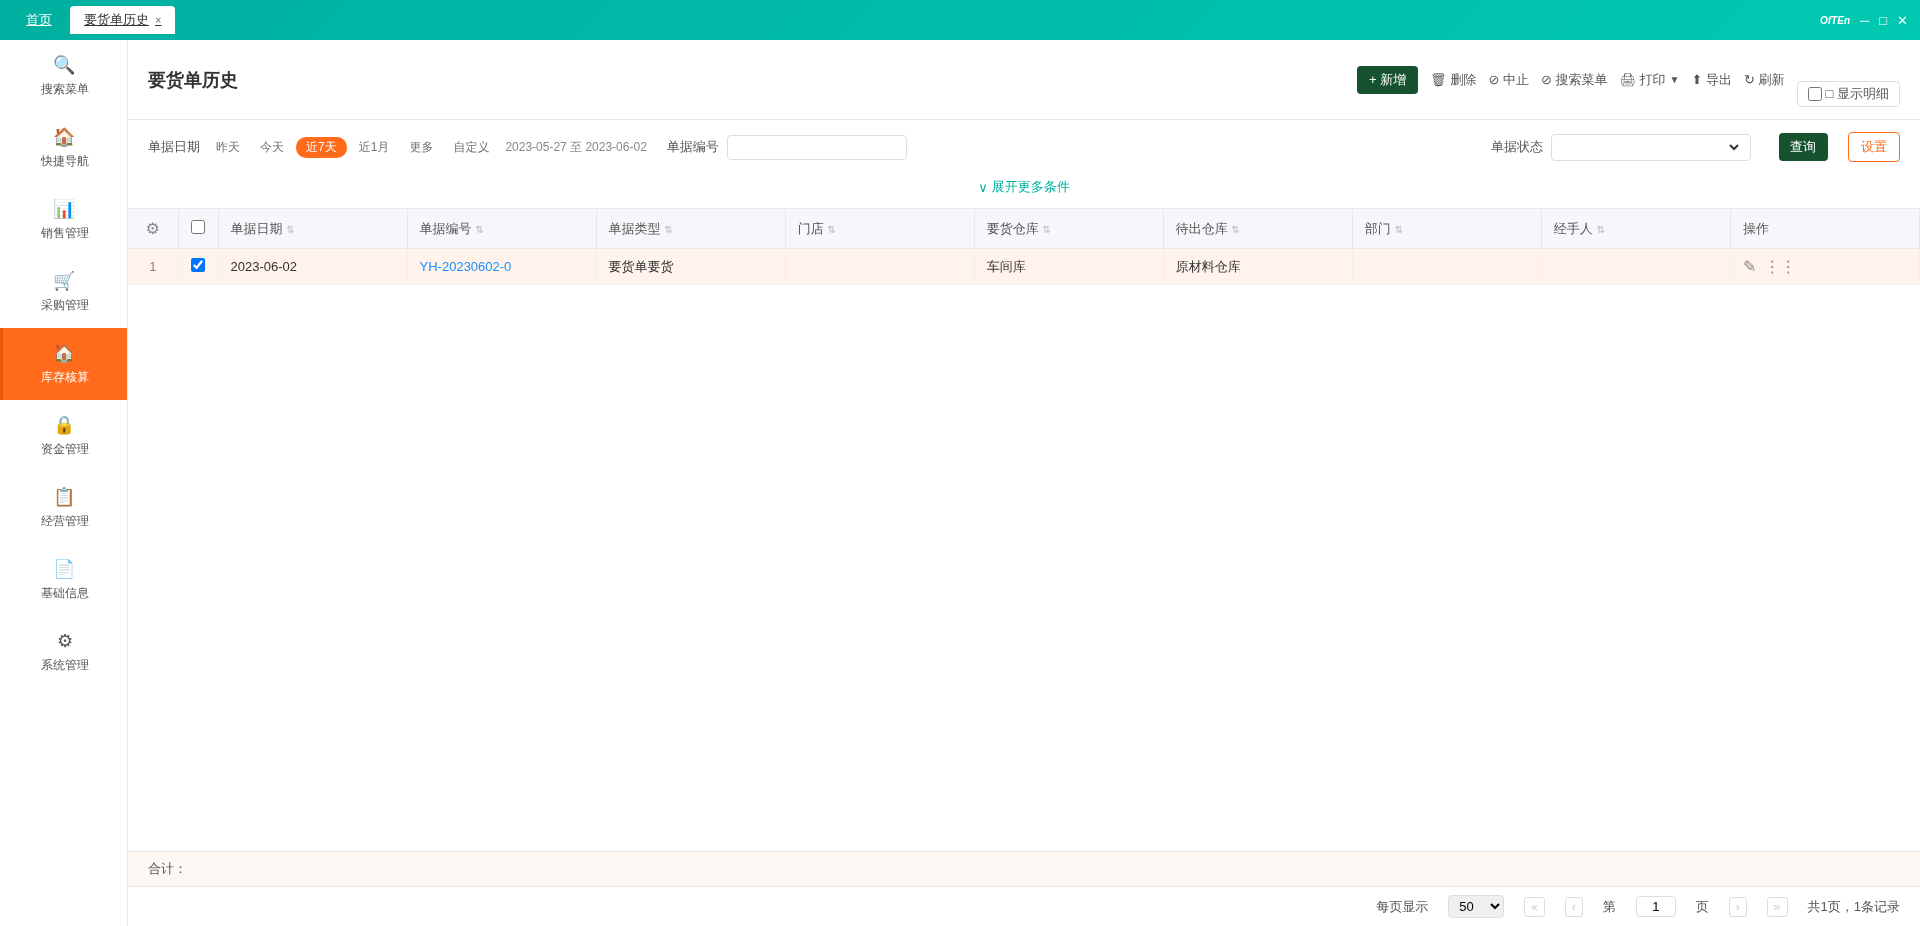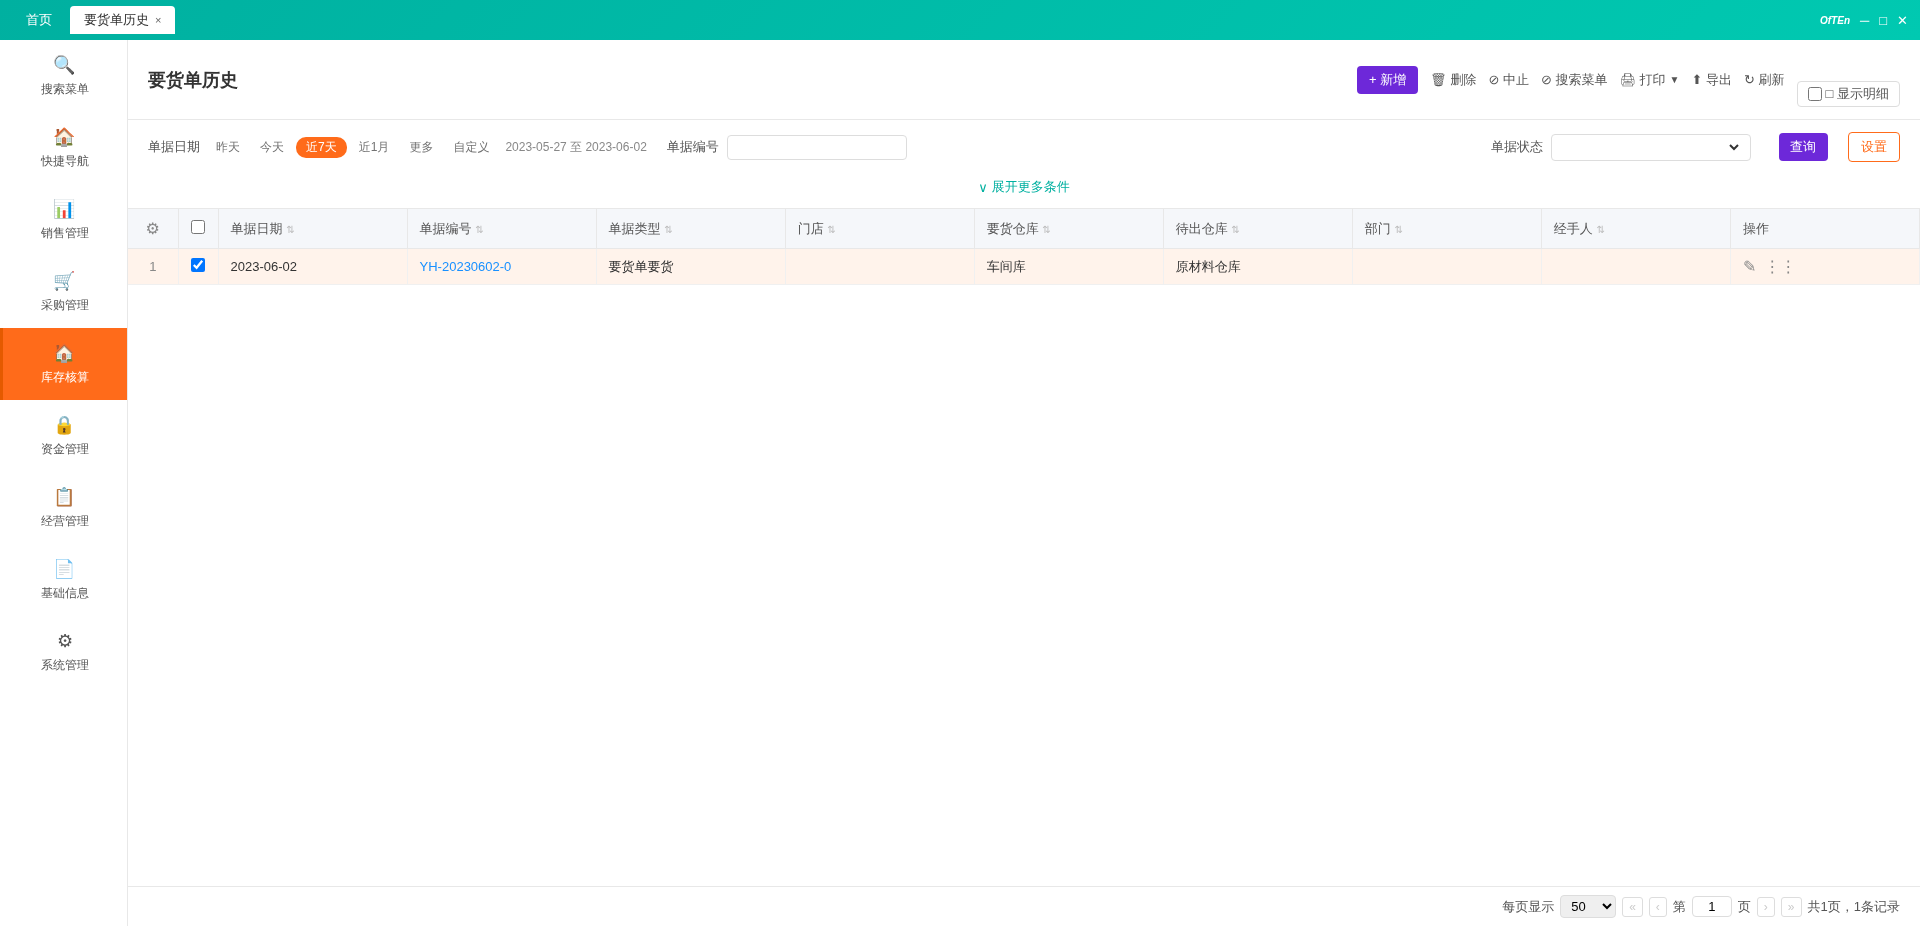--- a/index.html
+++ b/index.html
@@ -19,20 +19,21 @@
     .top-tab {
       height: 28px;
       padding: 0 14px;
       border-radius: 4px 4px 0 0;
       display: flex;
       align-items: center;
       gap: 6px;
       cursor: pointer;
       font-size: 13px;
       color: white;
+      text-decoration: underline;
     }
     .top-tab.home { background: transparent; }
     .top-tab.active { background: white; color: #333; }
     .top-tab .close-btn { font-size: 11px; cursor: pointer; color: #666; }
     .top-bar-right {
       margin-left: auto;
       display: flex;
       align-items: center;
       gap: 10px;
       color: white;
@@ -109,21 +110,21 @@
     .toolbar-btn {
       display: flex;
       align-items: center;
       gap: 4px;
       cursor: pointer;
       color: #555;
       font-size: 13px;
       white-space: nowrap;
     }
     .toolbar-btn.primary {
-      background: #6d28d9;
+      background: #14532d;
       color: white;
       padding: 5px 12px;
       border-radius: 4px;
       border: none;
     }
 
     
     .filter-area {
       background: white;
       padding: 12px 20px;
@@ -262,21 +263,21 @@
     }
 
     
     .pagination-bar {
       background: white;
       border-top: 1px solid #e8e8e8;
       padding: 8px 20px;
       display: flex;
       align-items: center;
       justify-content: flex-end;
-      gap: 6px;
+      gap: 20px;
       flex-shrink: 0;
     }
     .pagination-label { color: #555; }
     .per-page-select {
       border: 1px solid #ddd;
       border-radius: 4px;
       padding: 2px 6px;
       font-size: 13px;
       outline: none;
     }
@@ -516,20 +517,23 @@
               <div class="op-btns">
                 <span class="op-btn" title="编辑">✎</span>
                 <span class="op-btn" title="更多">⋮⋮</span>
               </div>
             </td>
           </tr>
         </tbody>
       </table>
     </div>
 
+    <div class="table-footer">
+      <span>合计：</span>
+    </div>
 
     <div class="pagination-bar">
       <span class="pagination-label">每页显示</span>
       <select class="per-page-select">
         <option value="10">10</option>
         <option value="20">20</option>
         <option value="50" selected="">50</option>
         <option value="100">100</option>
       </select>
       <button class="page-nav-btn" disabled="">«</button>

